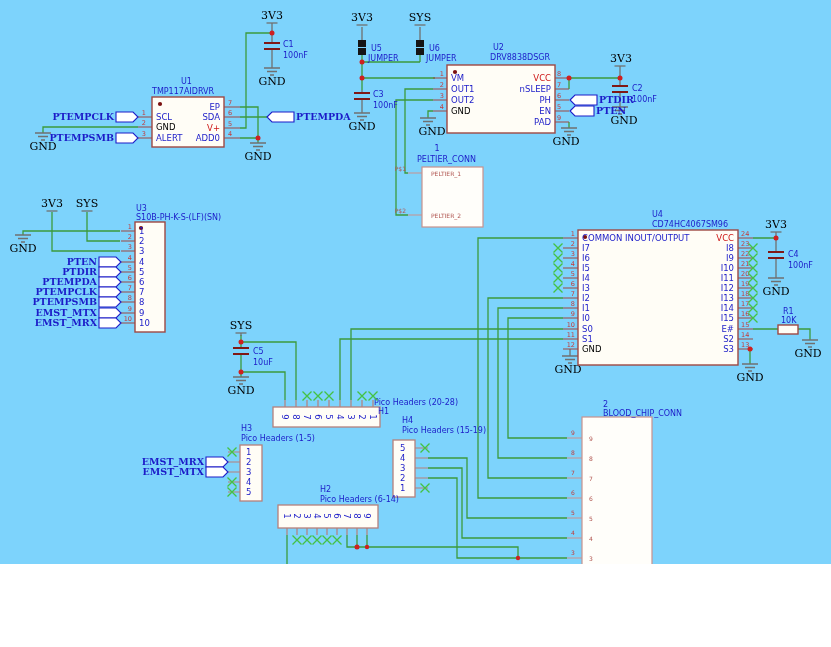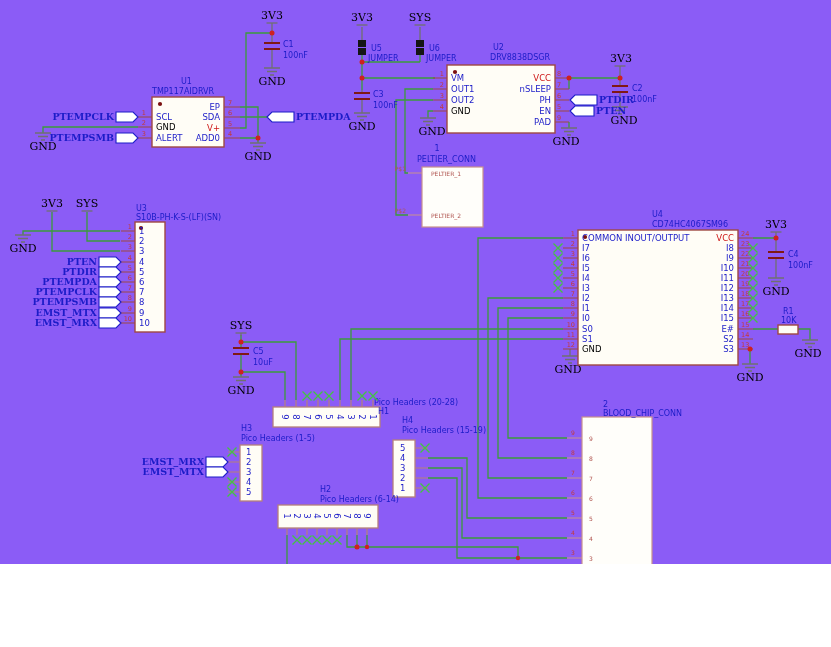--- a/index.html
+++ b/index.html
@@ -1,16 +1,16 @@
 <!DOCTYPE html>
 <html><head>
 <meta charset="utf-8">
 <style>
   html,body{margin:0;padding:0;background:#fff}
-  .canvas{width:831px;height:564px;background:#8b5cf6}
+  .canvas{width:831px;height:564px;background:#7dd3fc}
   text{user-select:none}
   .wire{stroke:#3C9A3C;stroke-width:1.3;fill:none}
   .stem{stroke:#707070;stroke-width:1.3;fill:none}
   .pinstub{stroke-width:1.2;fill:none}
   .chip{stroke:#9E4843;fill:#FFFDF6;stroke-width:1.4}
   .hdr{stroke:#B5807B;fill:#FFFDF6;stroke-width:1.3}
   .conn{stroke:#C9918D;fill:#FFFEFA;stroke-width:1.2}
   .stub-chip{stroke:#9E4843}
   .stub-hdr{stroke:#B5807B}
   .stub-conn{stroke:#C9918D}

